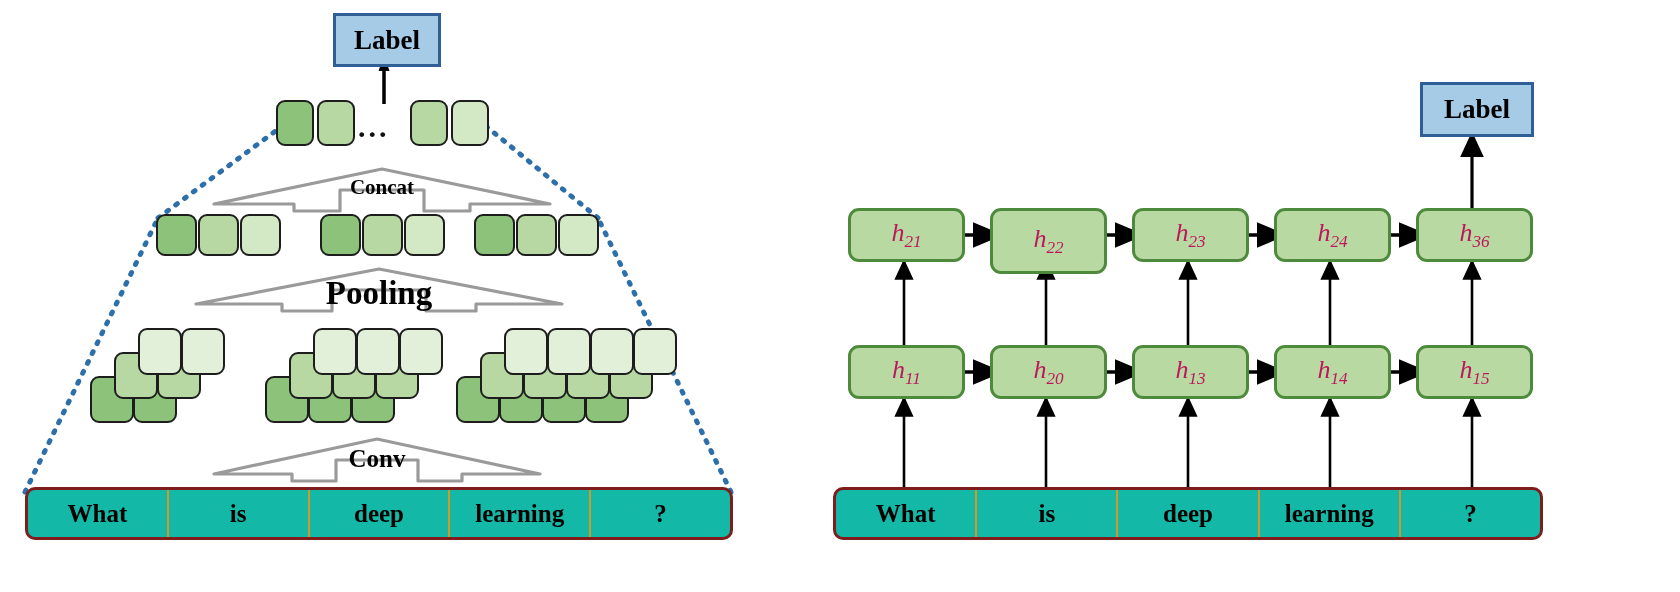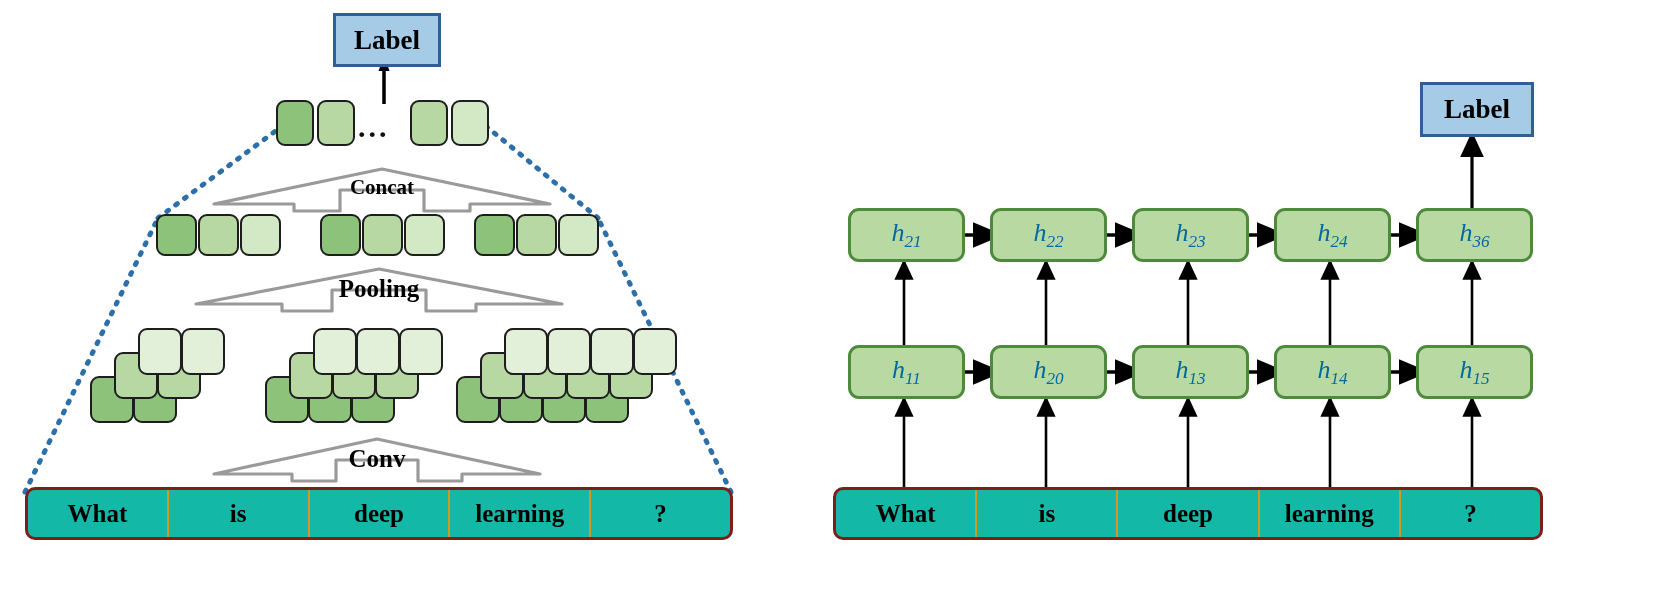--- a/index.html
+++ b/index.html
@@ -34,21 +34,21 @@
   
   .op{position:absolute;}
   .op svg{position:absolute;left:0;top:0;overflow:visible;}
   .op .optext{position:absolute;width:100%;text-align:center;font-weight:bold;
               color:#000;}
 
   
   .hcell{position:absolute;background:#b9d9a2;border:3px solid #4e8a3c;
          border-radius:11px;box-sizing:border-box;
          display:flex;align-items:center;justify-content:center;}
-  .hcell .hlab{font-style:italic;color:#0369a1;font-size:26px;line-height:1;}
+  .hcell .hlab{font-style:italic;color:#be185d;font-size:26px;line-height:1;}
   .hcell .hlab sub{font-style:italic;font-size:0.66em;}
 
   .svgoverlay{position:absolute;left:0;top:0;width:1680px;height:592px;
               pointer-events:none;}
 </style>
 </head>
 <body>
 
 <div class="stage">
 
@@ -100,21 +100,21 @@
 
       <div class="crow-block" style="left:474px;top:214px;width:41px;height:42px;background:#8cc279;"></div>
       <div class="crow-block" style="left:516px;top:214px;width:41px;height:42px;background:#b7d8a3;"></div>
       <div class="crow-block" style="left:558px;top:214px;width:41px;height:42px;background:#d3e8c4;"></div>
     </div>
 
     <div class="op" style="left:194px;top:266px;width:370px;height:48px;">
       <svg width="370" height="48" viewBox="0 0 370 48">
         <path d="M185 3 L368 38 L282 38 L282 45 L232 45 L232 24 L138 24 L138 45 L88 45 L88 38 L2 38 Z" fill="#ffffff" stroke="#9a9a9a" stroke-width="3.2" stroke-linejoin="round"></path>
       </svg>
-      <div class="optext" style="top:9px;font-size:25px;">Pooling</div>
+      <div class="optext" style="top:9px;font-size:33px;">Pooling</div>
     </div>
 
     <div>
 
       <div class="cblock" style="left:90px;top:376px;width:44px;height:47px;background:#8cc279;"></div>
       <div class="cblock" style="left:133px;top:376px;width:44px;height:47px;background:#8cc279;"></div>
 
       <div class="cblock" style="left:114px;top:352px;width:44px;height:47px;background:#b7d8a3;"></div>
       <div class="cblock" style="left:157px;top:352px;width:44px;height:47px;background:#b7d8a3;"></div>
 
@@ -201,21 +201,21 @@
     <div class="label-box" style="left:1420px;top:82px;width:108px;height:49px;font-size:27px;">
       <span>Label</span>
     </div>
 
     <div>
       <div class="hcell" style="left:848px;top:208px;width:117px;height:54px;">
         <span class="hlab">
           <span>h</span><sub>21</sub>
         </span>
       </div>
-      <div class="hcell" style="left:990px;top:208px;width:117px;height:54px;">
+      <div class="hcell" style="left:990px;top:208px;width:117px;height:66px;">
         <span class="hlab">
           <span>h</span><sub>22</sub>
         </span>
       </div>
       <div class="hcell" style="left:1132px;top:208px;width:117px;height:54px;">
         <span class="hlab">
           <span>h</span><sub>23</sub>
         </span>
       </div>
       <div class="hcell" style="left:1274px;top:208px;width:117px;height:54px;">

